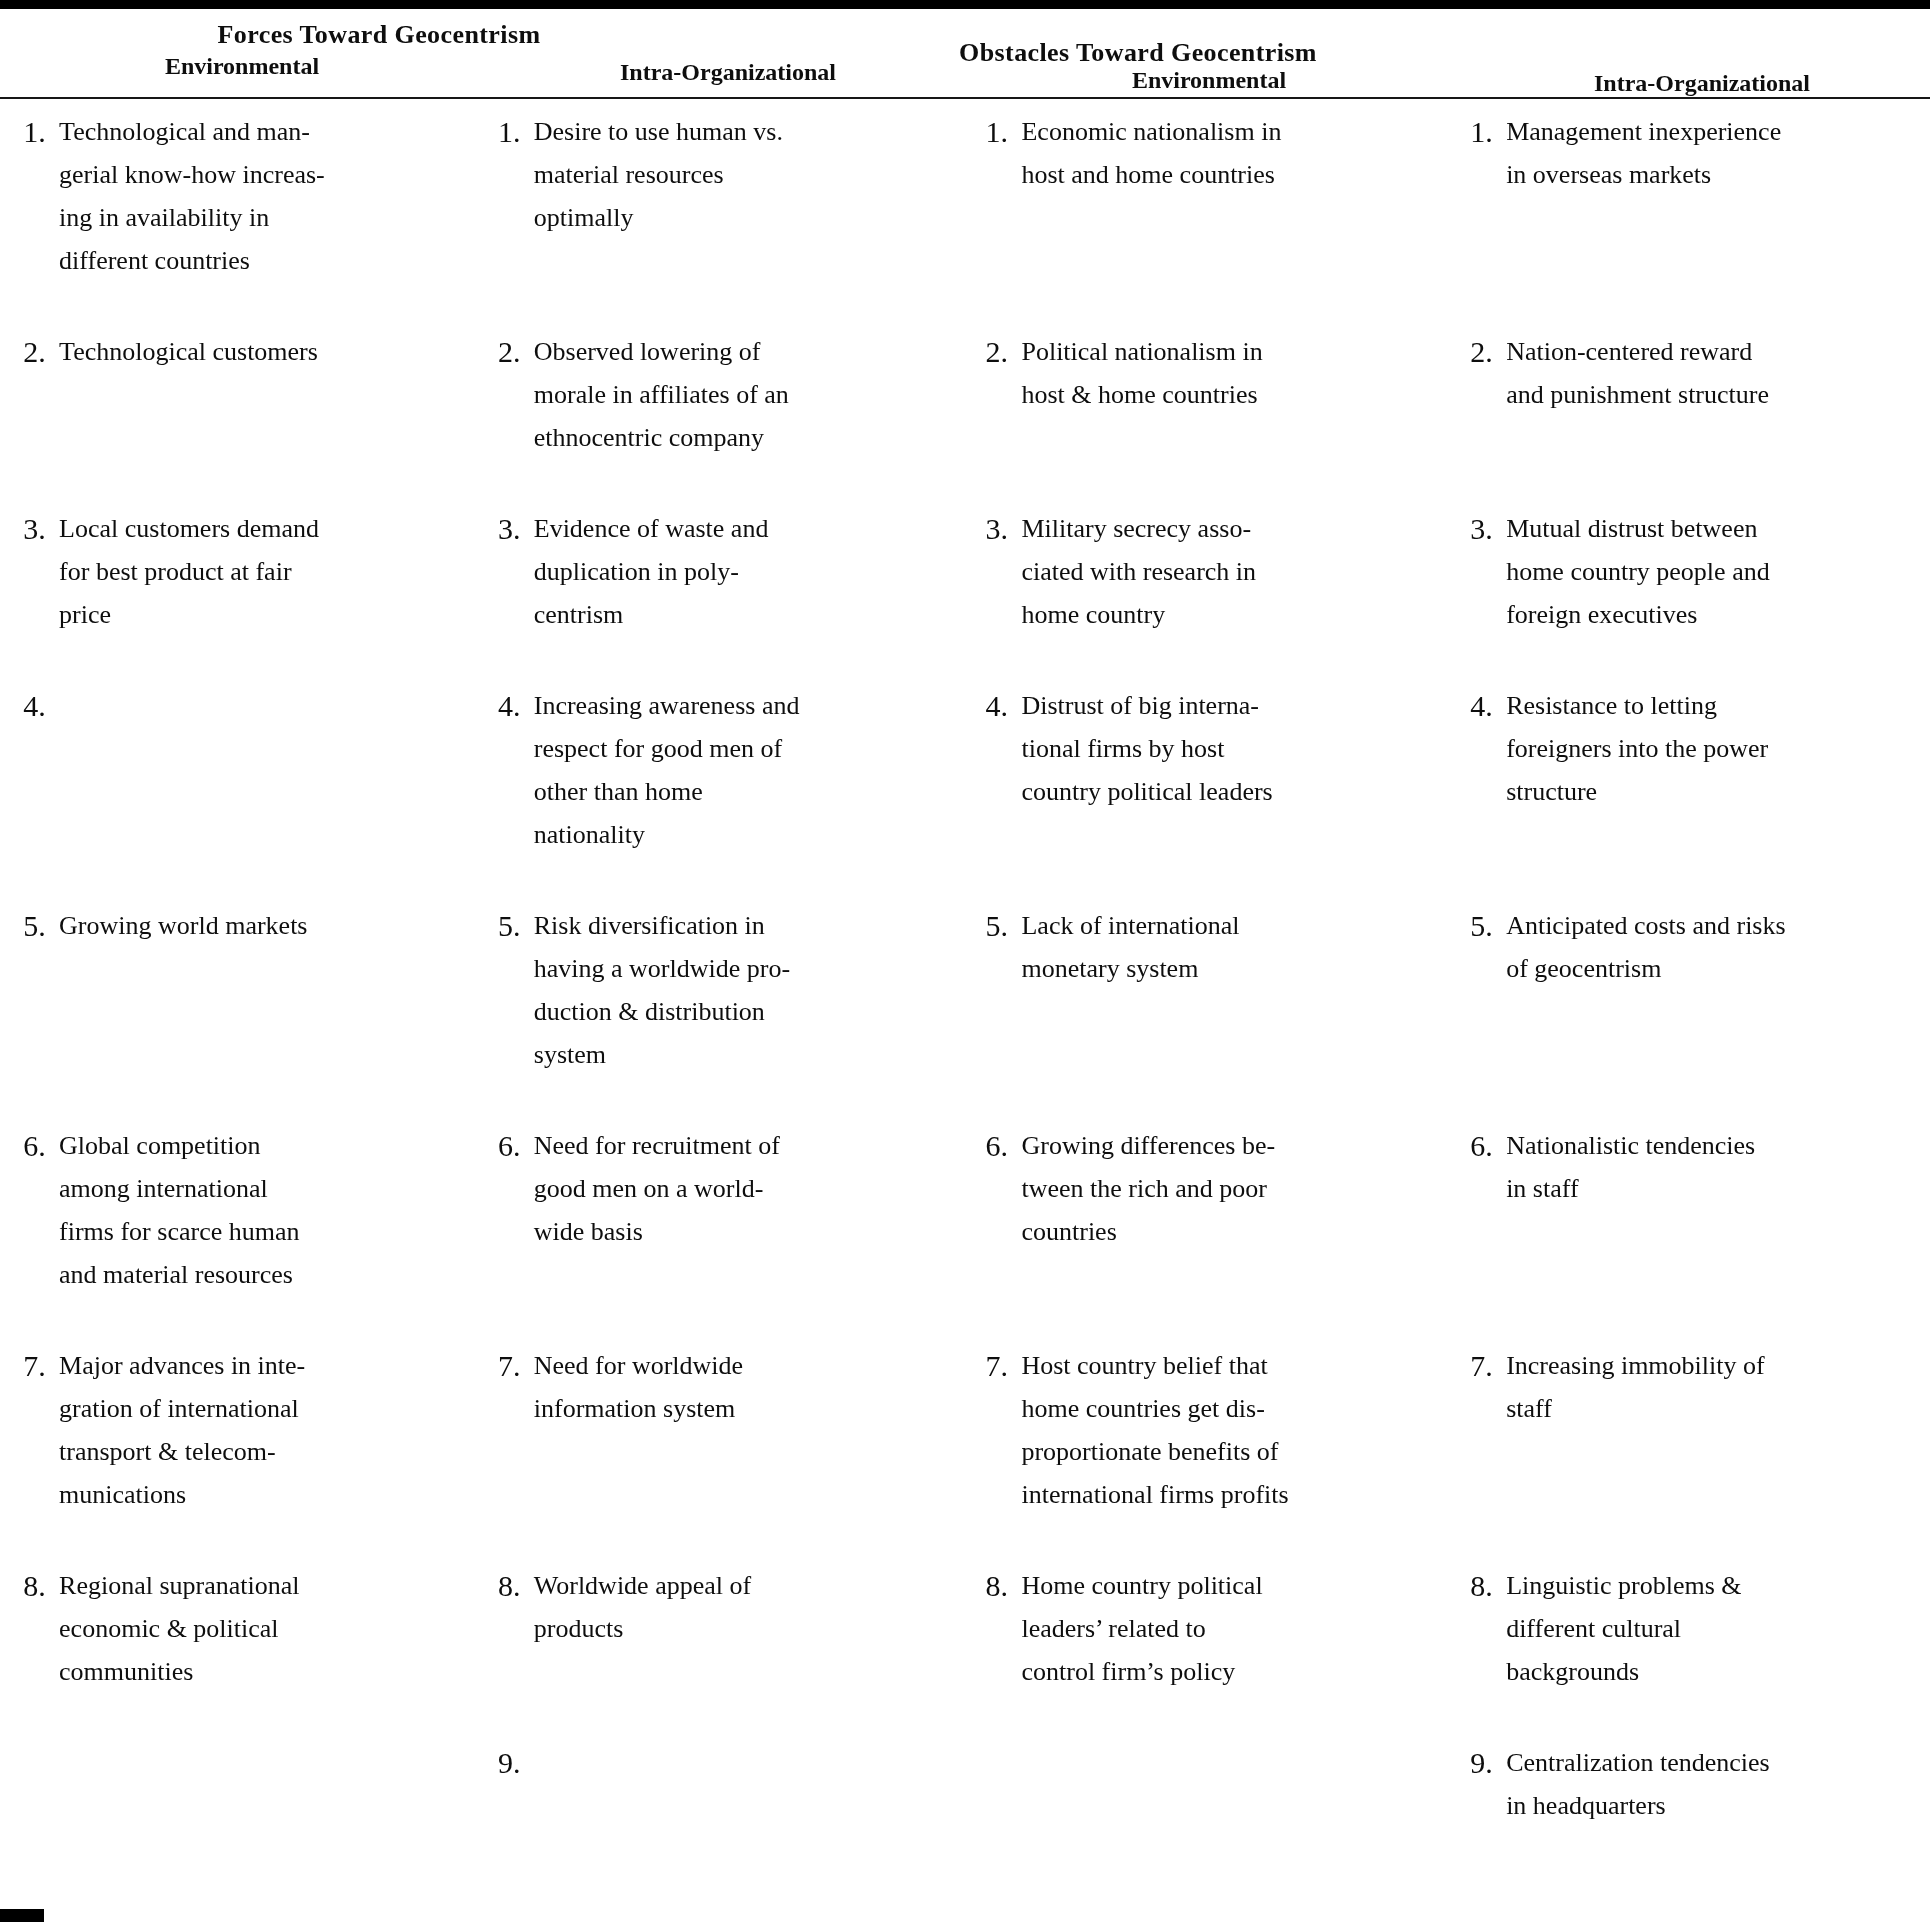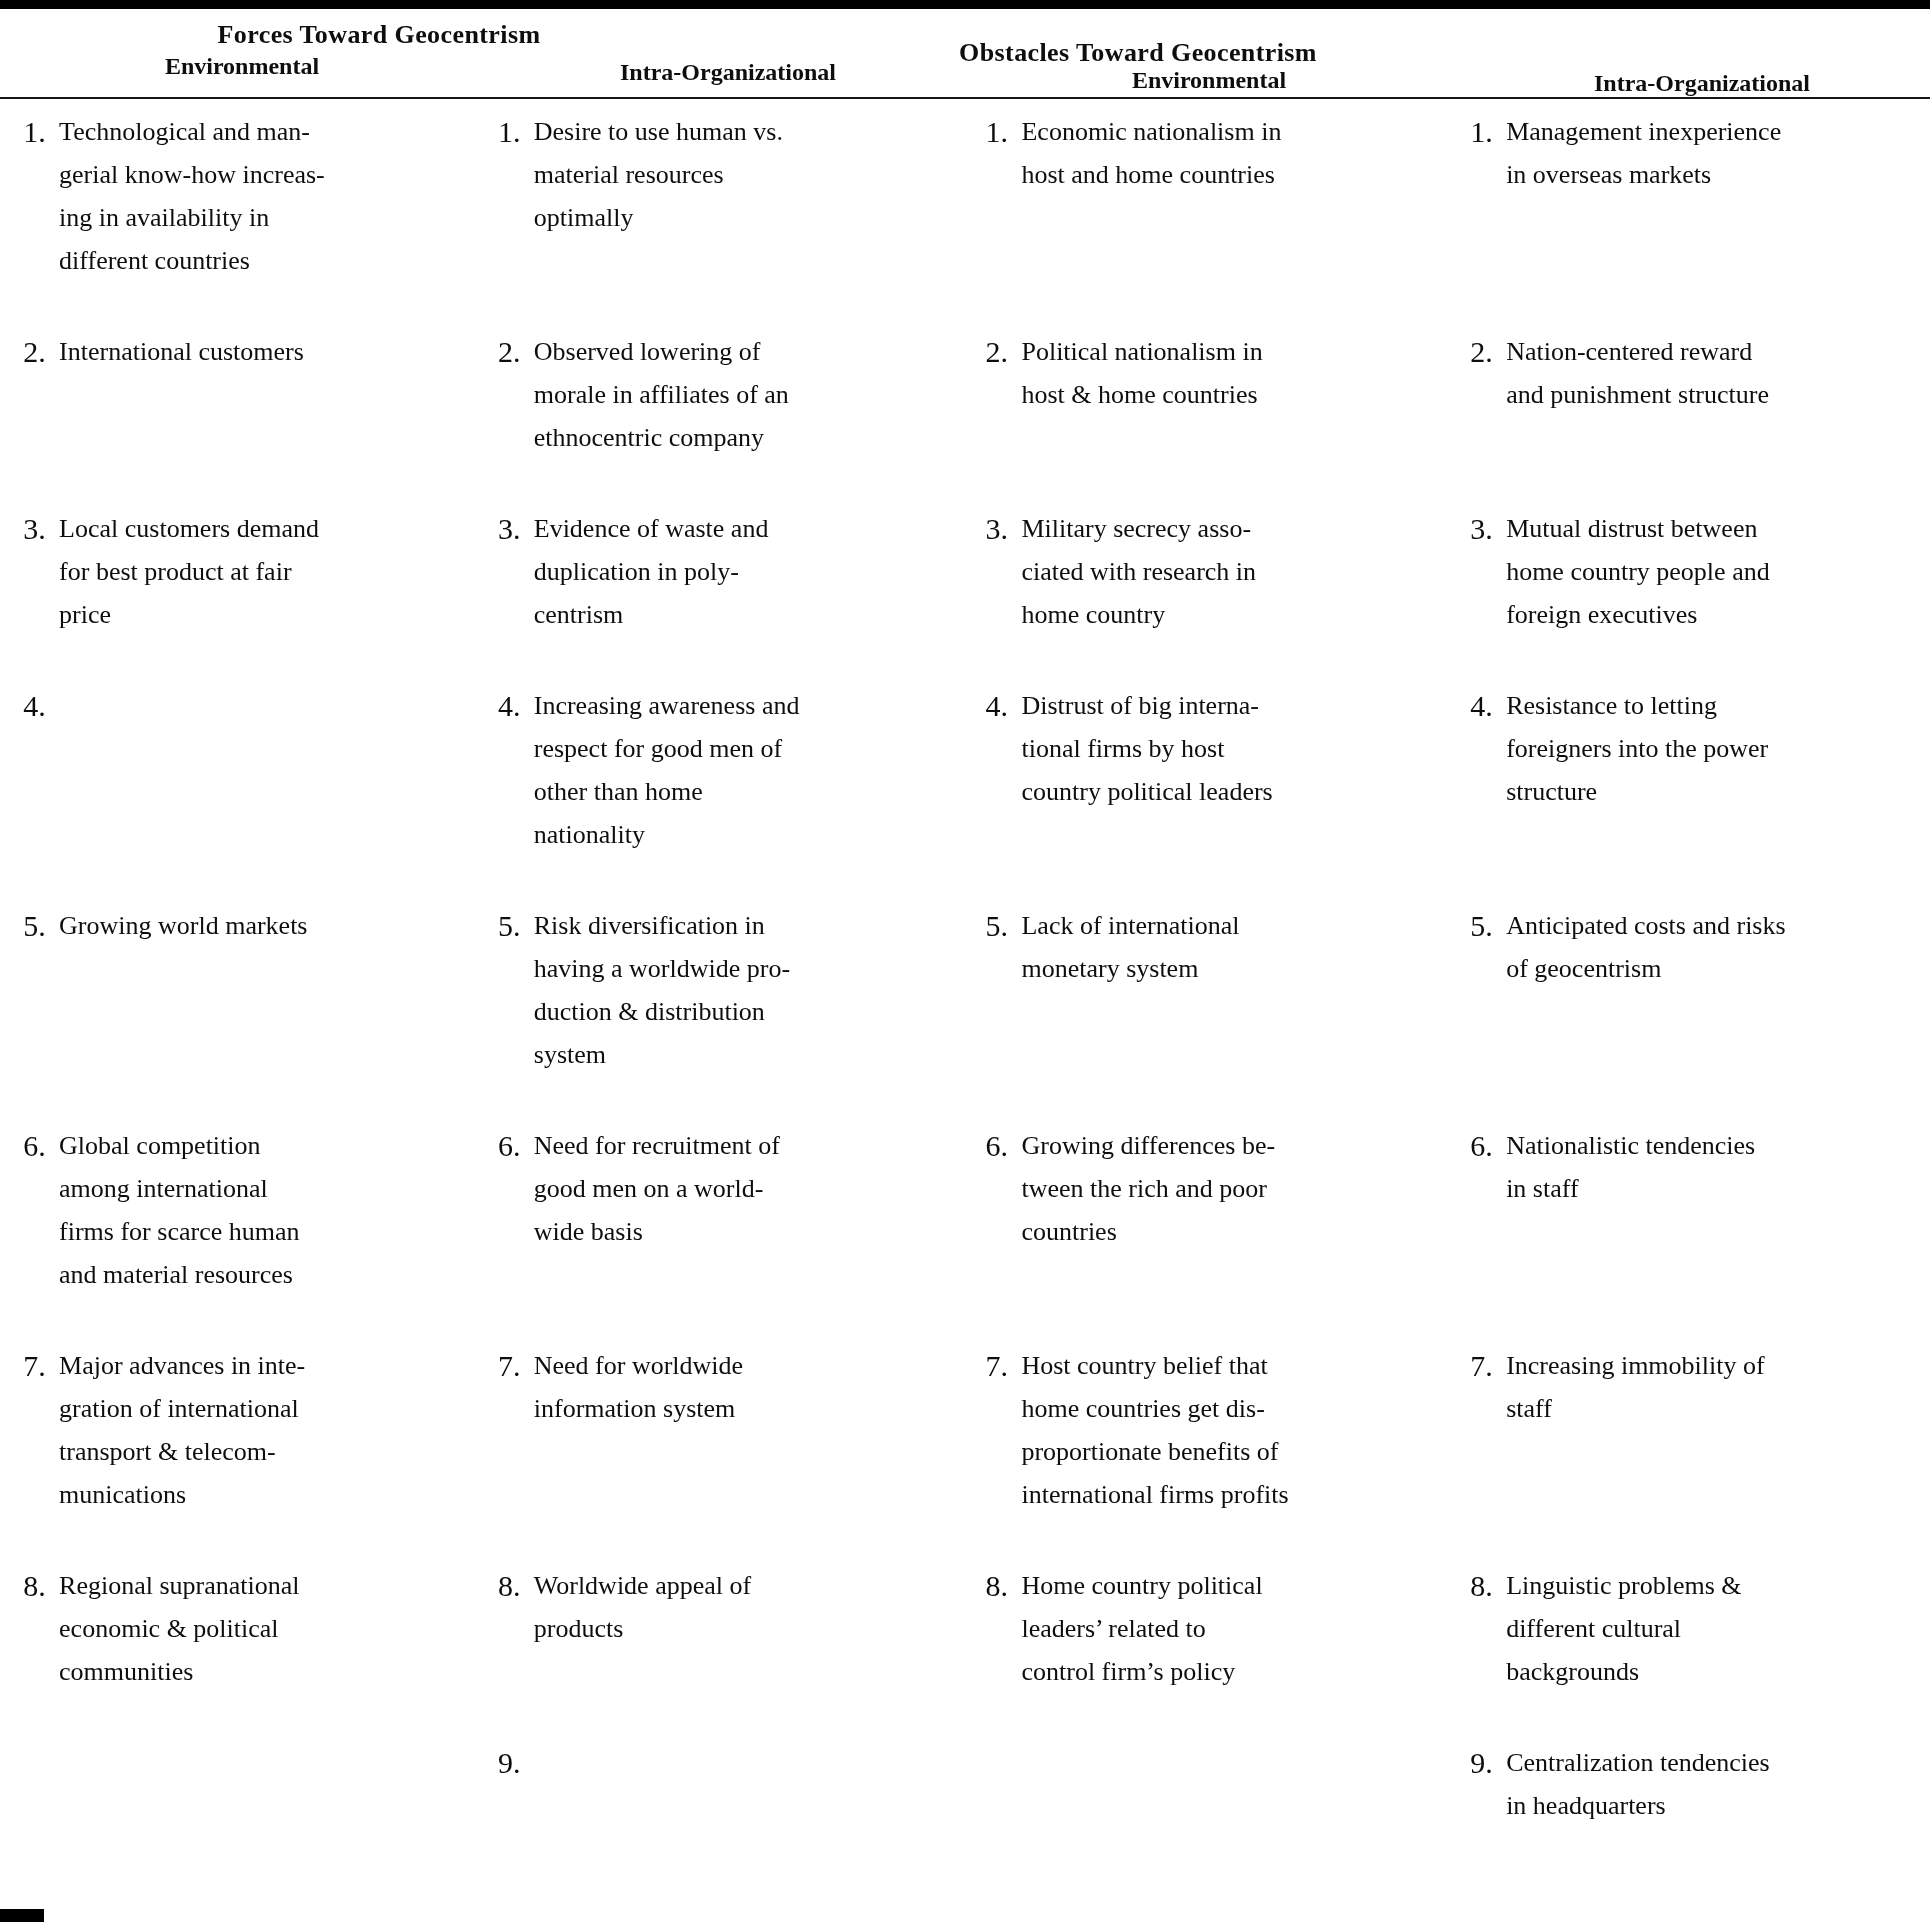--- a/index.html
+++ b/index.html
@@ -65,21 +65,21 @@
         <span class="txt">Economic nationalism in
 host and home countries</span>
       </div>
       <div class="cell">
         <span class="num">1.</span>
         <span class="txt">Management inexperience
 in overseas markets</span>
       </div>
       <div class="cell">
         <span class="num">2.</span>
-        <span class="txt">International customers</span>
+        <span class="txt">Technological customers</span>
       </div>
       <div class="cell">
         <span class="num">2.</span>
         <span class="txt">Observed lowering of
 morale in affiliates of an
 ethnocentric company</span>
       </div>
       <div class="cell">
         <span class="num">2.</span>
         <span class="txt">Political nationalism in

